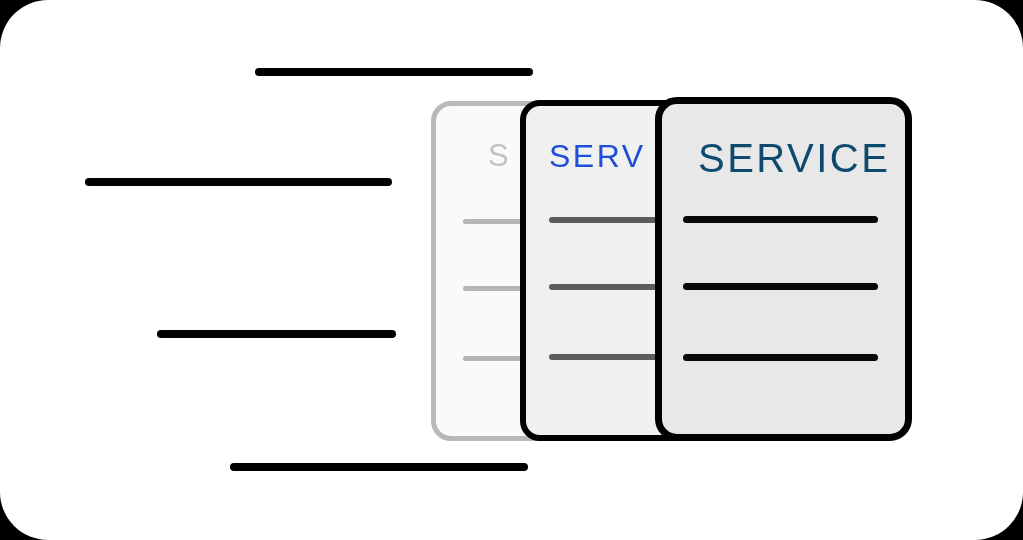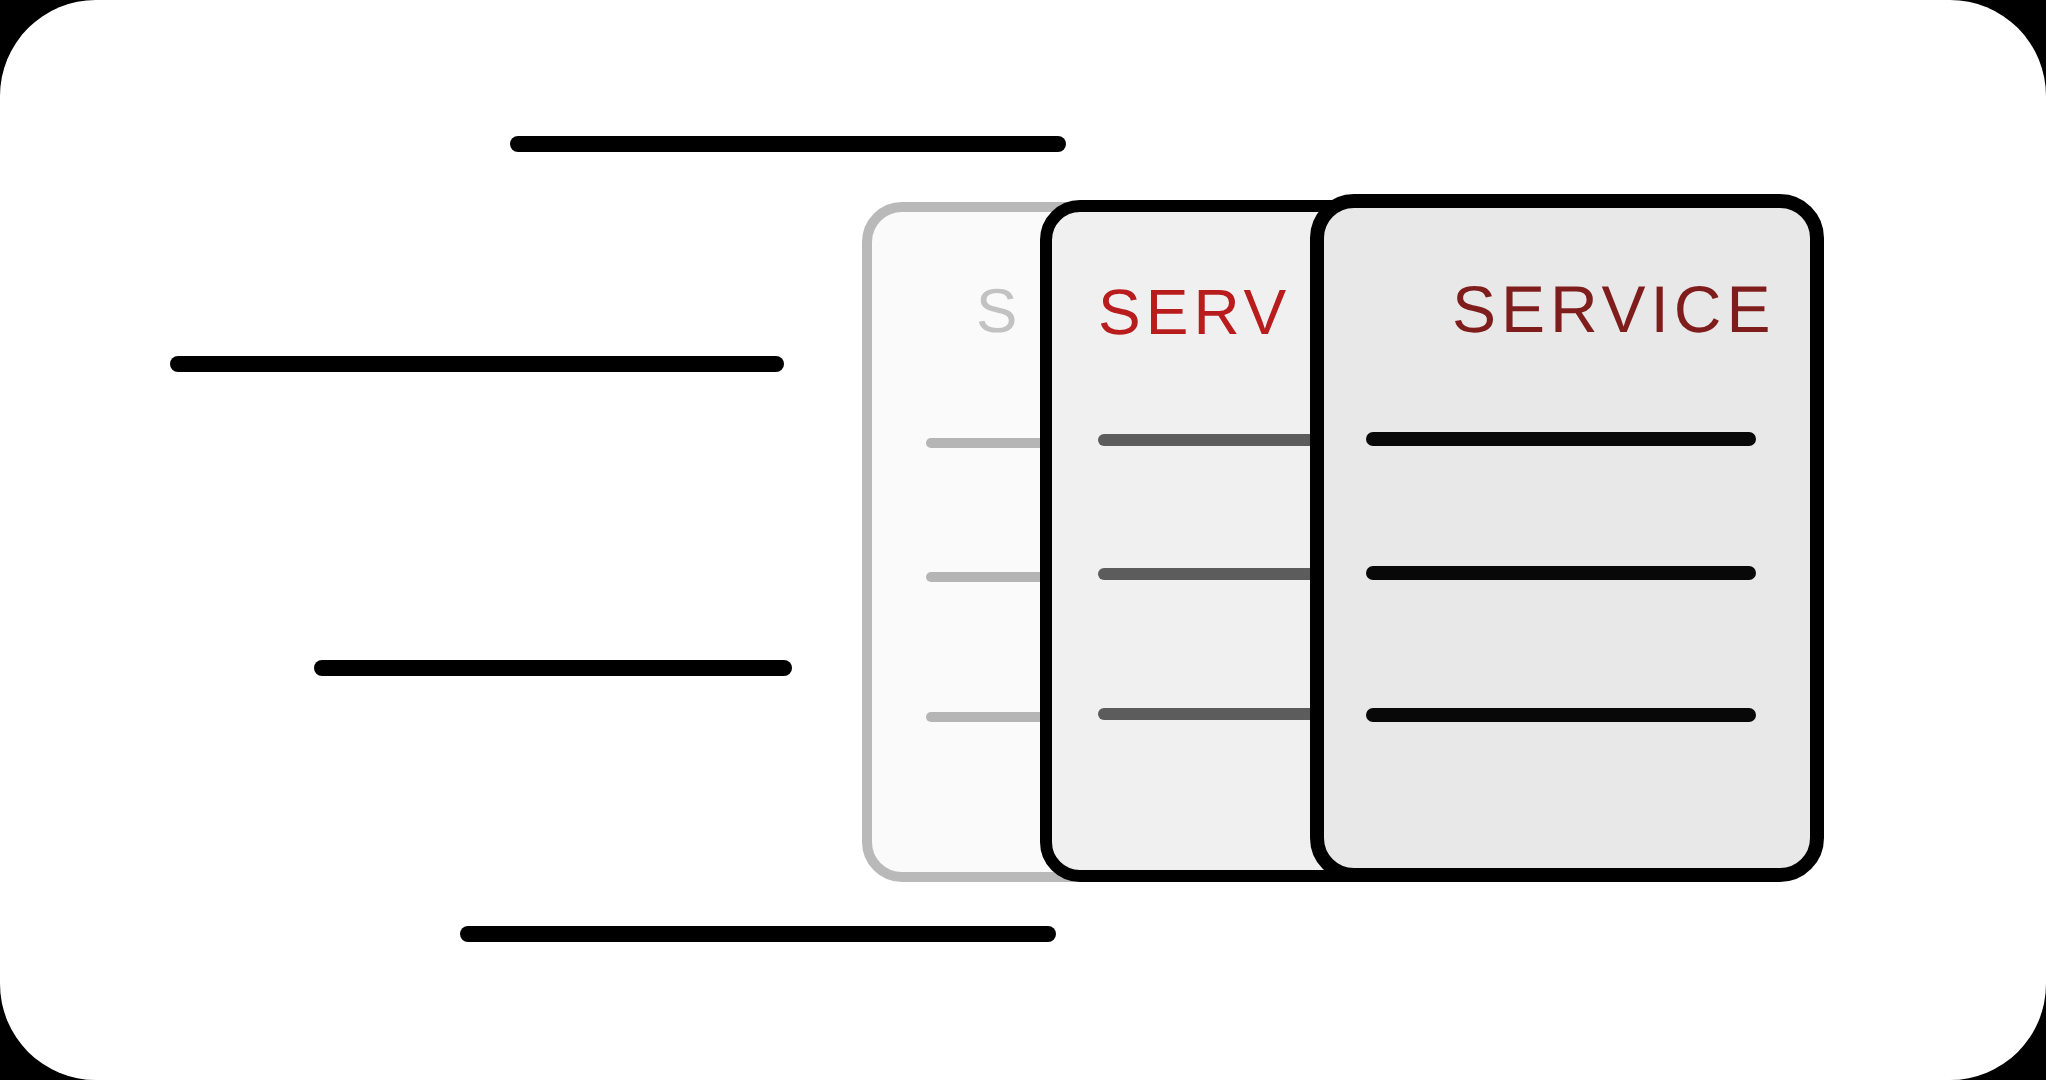--- a/index.html
+++ b/index.html
@@ -77,27 +77,26 @@
     line-height: 1;
   }
   .card-back .card-title {
     left: 52px;
     font-size: 31px;
     color: #c2c2c2;
   }
   .card-mid .card-title {
     left: 23px;
     font-size: 32px;
-    color: #b91c1c;
+    color: #1d4ed8;
   }
   .card-front .card-title {
     left: 36px;
-    font-size: 33px;
-    color: #7f1d1d;
-    margin-left: 28px;
+    font-size: 40px;
+    color: #0c4a6e;
   }
 
   .card-line {
     position: absolute;
   }
   .card-back .card-line {
     left: 27px;
     width: 160px;
     height: 5px;
     background: #b5b5b5;

